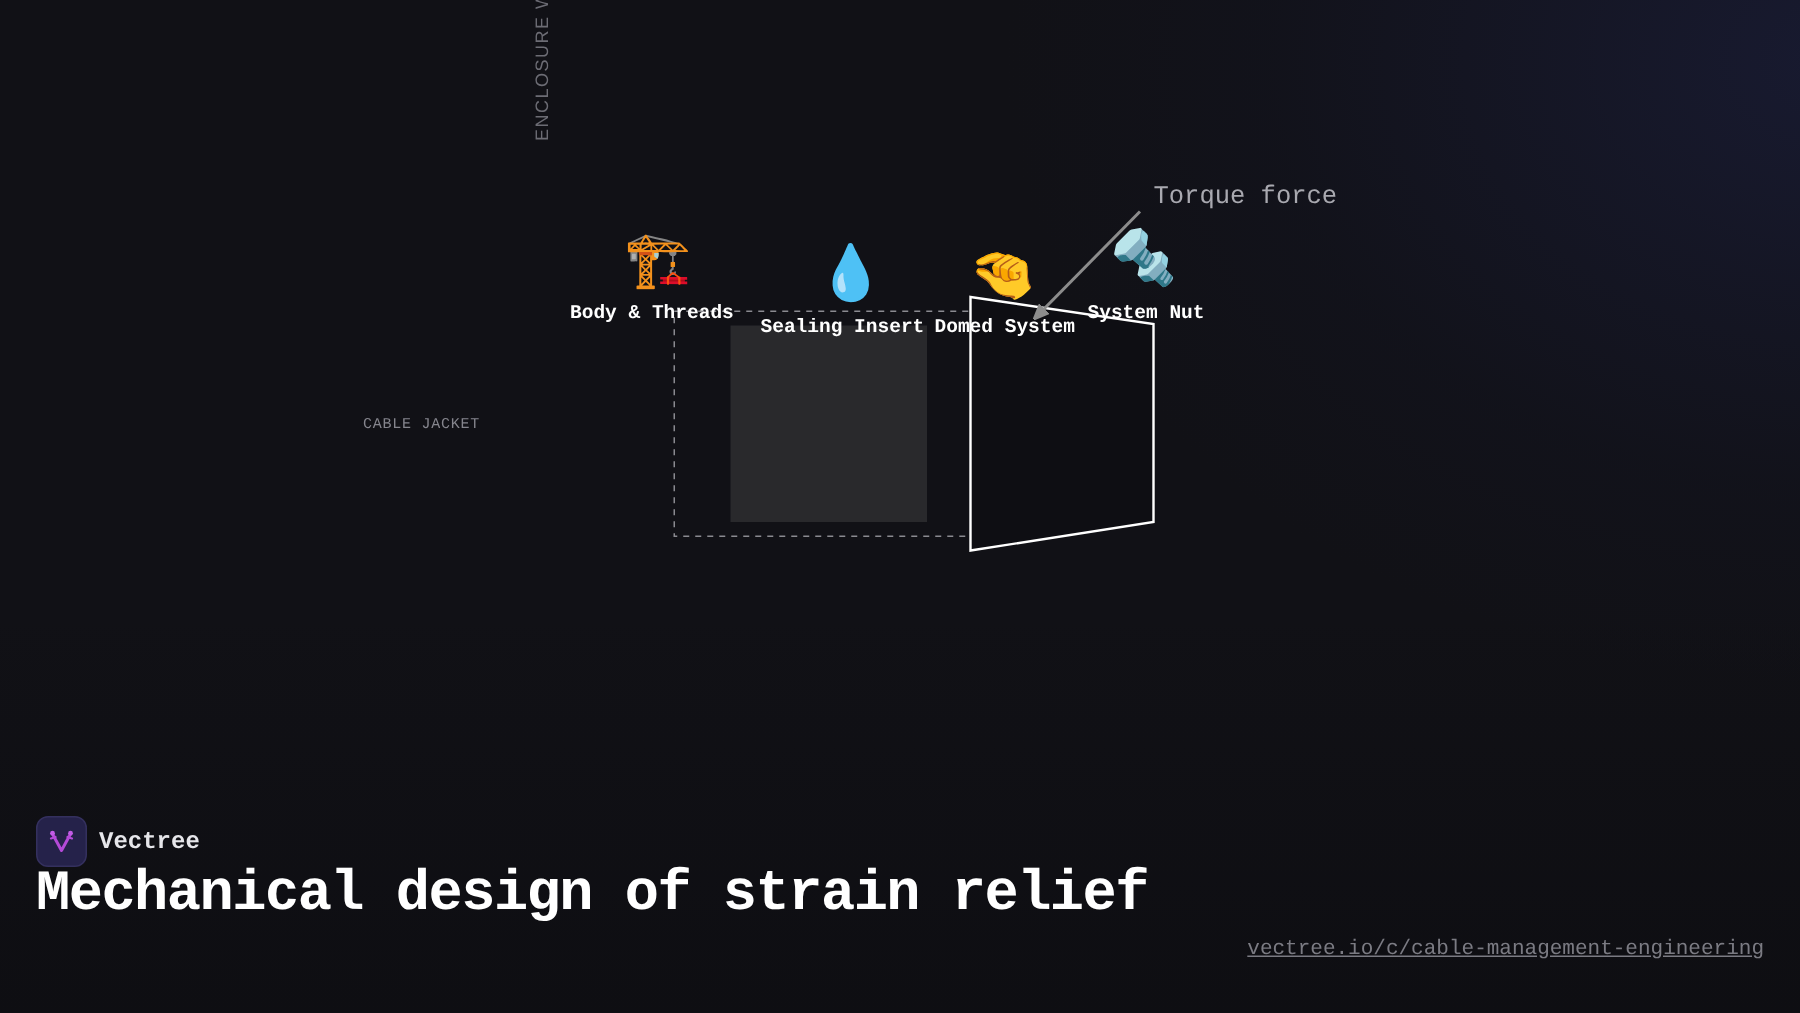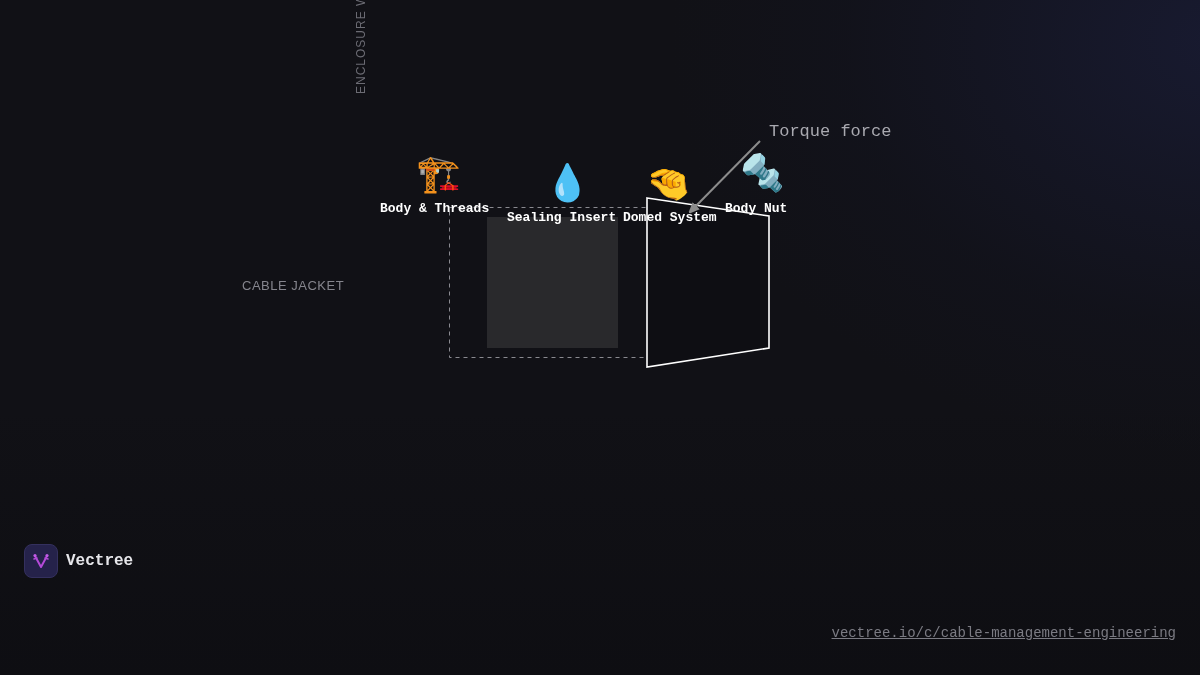--- a/index.html
+++ b/index.html
@@ -18,21 +18,21 @@
     .vlabel {
       position: absolute; left: 354px; top: 94px;
       transform-origin: 0 0; transform: rotate(-90deg);
       font-size: 12px; letter-spacing: 1px; color: #6c6c74; white-space: nowrap;
       font-family: "Liberation Sans", "DejaVu Sans", sans-serif;
     }
     .small-label {
       position: absolute; font-size: 17px; color: #8c8c94; white-space: nowrap;
     }
     .cable-label { left: 242px; top: 278px; letter-spacing: 0.5px; color: #85858d;
-      font-family: Liberation Sans, sans-serif; font-size: 13px; }
+      font-family: Liberation Mono, monospace; font-size: 10px; }
     .torque-label { left: 769px; top: 122px; color: #a9a9b0; }
     svg.diagram { position: absolute; left: 0; top: 0; }
     .comp-icon { position: absolute; font-size: 36px; line-height: 1;
       font-family: "DejaVu Sans", sans-serif; }
     .comp-label { position: absolute; font-size: 13px; font-weight: bold; color: #ffffff; white-space: nowrap; }
     .brand { position: absolute; left: 24px; top: 544px; display: flex; align-items: center; gap: 8px; }
     .brand-logo {
       width: 34px; height: 34px; border-radius: 8px; background: #25224a;
       border: 1px solid #34305e; box-sizing: border-box; display: flex; align-items: center; justify-content: center;
     }
@@ -68,31 +68,31 @@
 <div class="comp-icon" style="left:416px; top:156px;">🏗️</div>
 <div class="comp-label" style="left:380px; top:201px;">Body &amp; Threads</div>
 
 <div class="comp-icon" style="left:545px; top:165px;">💧</div>
 <div class="comp-label" style="left:507px; top:210px;font-family:Liberation Mono, monospace;">Sealing Insert</div>
 
 <div class="comp-icon" style="left:646px; top:166px;">🤏</div>
 <div class="comp-label" style="left:623px; top:210px;">Domed System</div>
 
 <div class="comp-icon" style="left:740px; top:155px;">🔩</div>
-<div class="comp-label" style="left:725px; top:201px;">Body Nut</div>
+<div class="comp-label" style="left:725px; top:201px;">System Nut</div>
 
 <div class="brand">
   <div class="brand-logo">
     <svg width="20" height="20" viewBox="0 0 20 20">
       <path d="M4,5 L10,16 L16,5" fill="none" stroke="#b44ad8" stroke-width="2" stroke-linecap="round" stroke-linejoin="round"></path>
       <circle cx="4" cy="4.5" r="1.6" fill="#c25ce6"></circle>
       <circle cx="16" cy="4.5" r="1.6" fill="#c25ce6"></circle>
       <path d="M3,8 L6,7 M17,8 L14,7" stroke="#b44ad8" stroke-width="1.5" stroke-linecap="round"></path>
     </svg>
   </div>
   <span class="brand-name">Vectree</span>
 </div>
 
 <h1 class="title">
-  <br>
+  <span>Mechanical design of strain relief</span><br>
 </h1>
 
 <div class="url">vectree.io/c/cable-management-engineering</div>
 
 </body></html>

